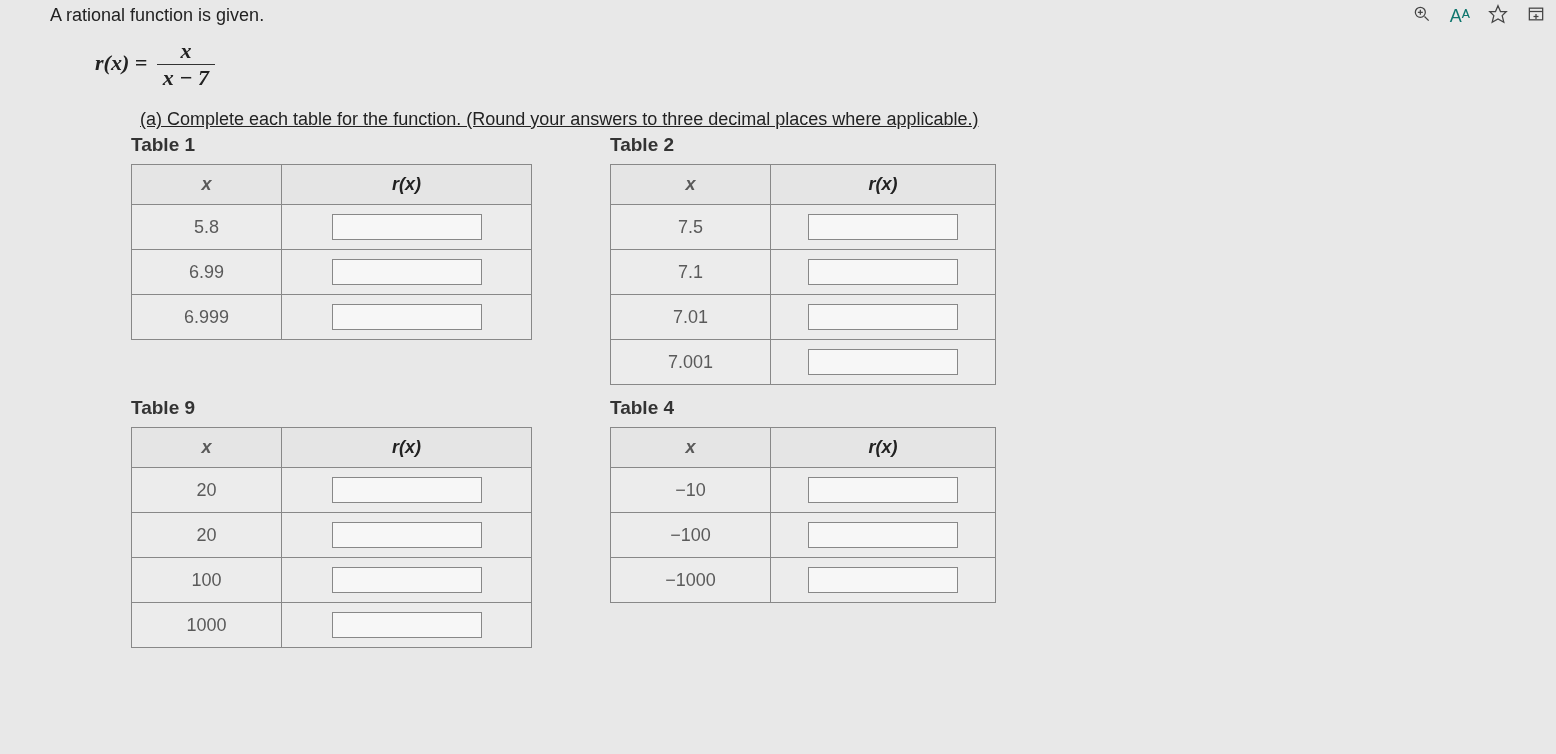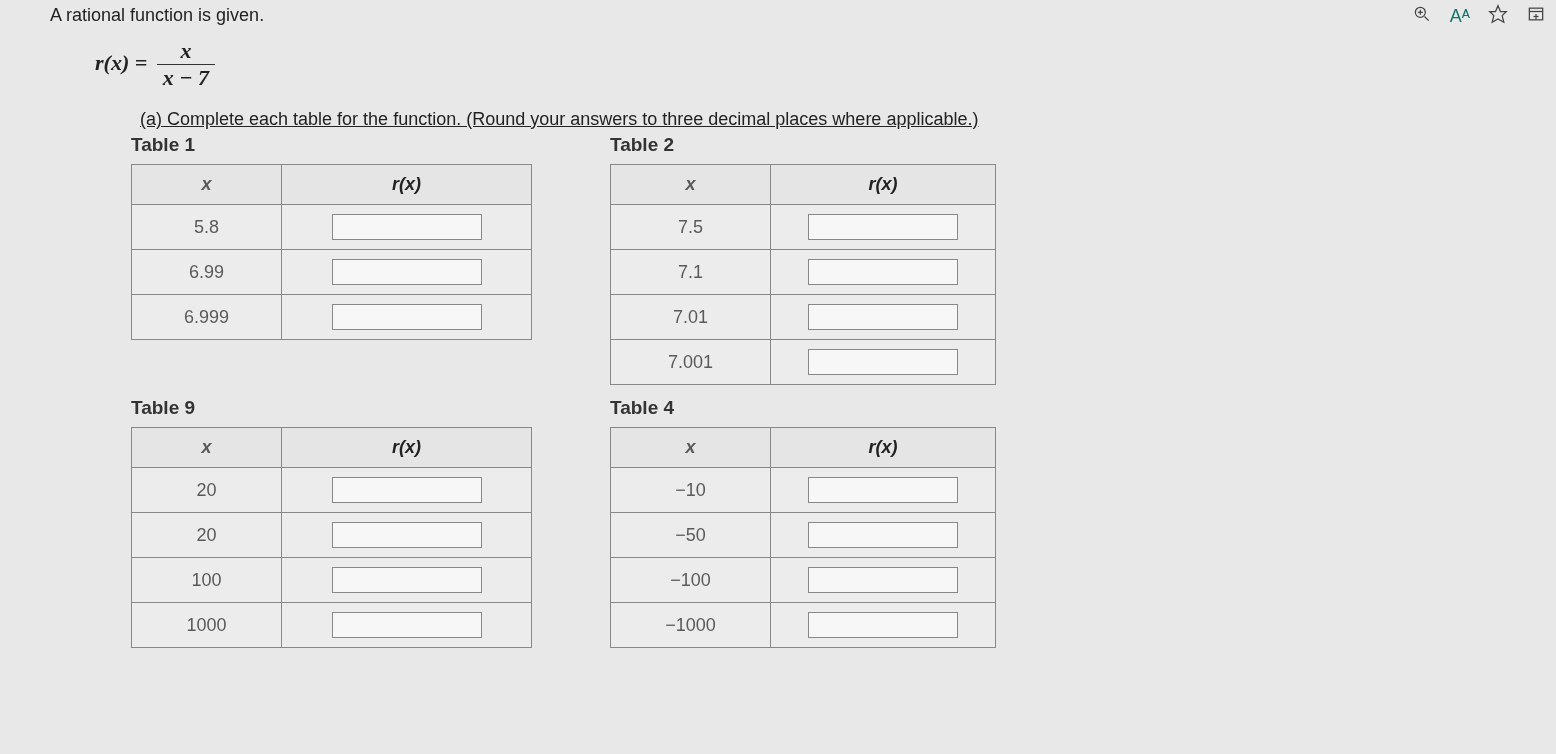--- a/index.html
+++ b/index.html
@@ -265,24 +265,20 @@
           <tbody>
               <tr>
             <th class="col-x2 hdr-x">x</th>
             <th class="col-rx2 hdr-rx">r(x)</th>
           </tr>
           <tr>
             <td class="col-x2">−10</td>
             <td class="col-rx2"><input type="text" value="" style=""></td>
           </tr>
           <tr>
-            <td class="col-x2">−50</td>
-            <td class="col-rx2"><input type="text" value="" style=""></td>
-          </tr>
-          <tr>
             <td class="col-x2">−100</td>
             <td class="col-rx2"><input type="text" value="" style=""></td>
           </tr>
           <tr>
             <td class="col-x2">−1000</td>
             <td class="col-rx2"><input type="text" value="" style=""></td>
           </tr>
         </tbody>
           </table>
       </div>

